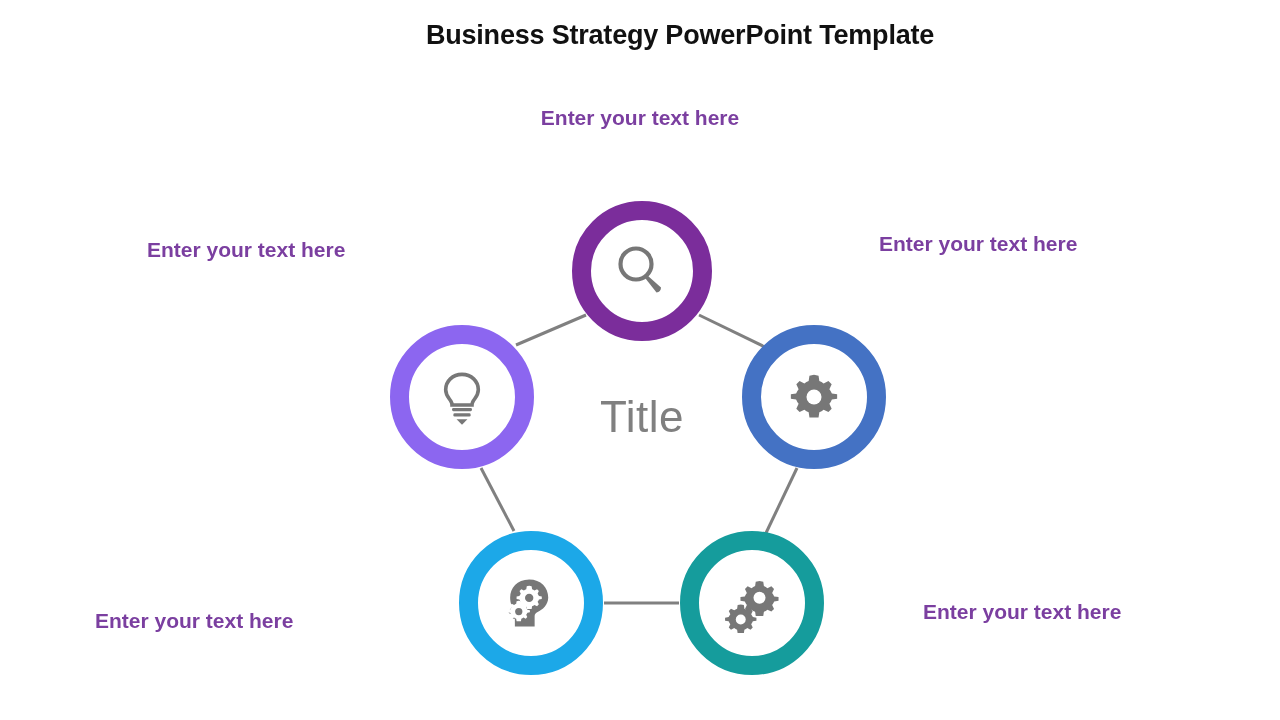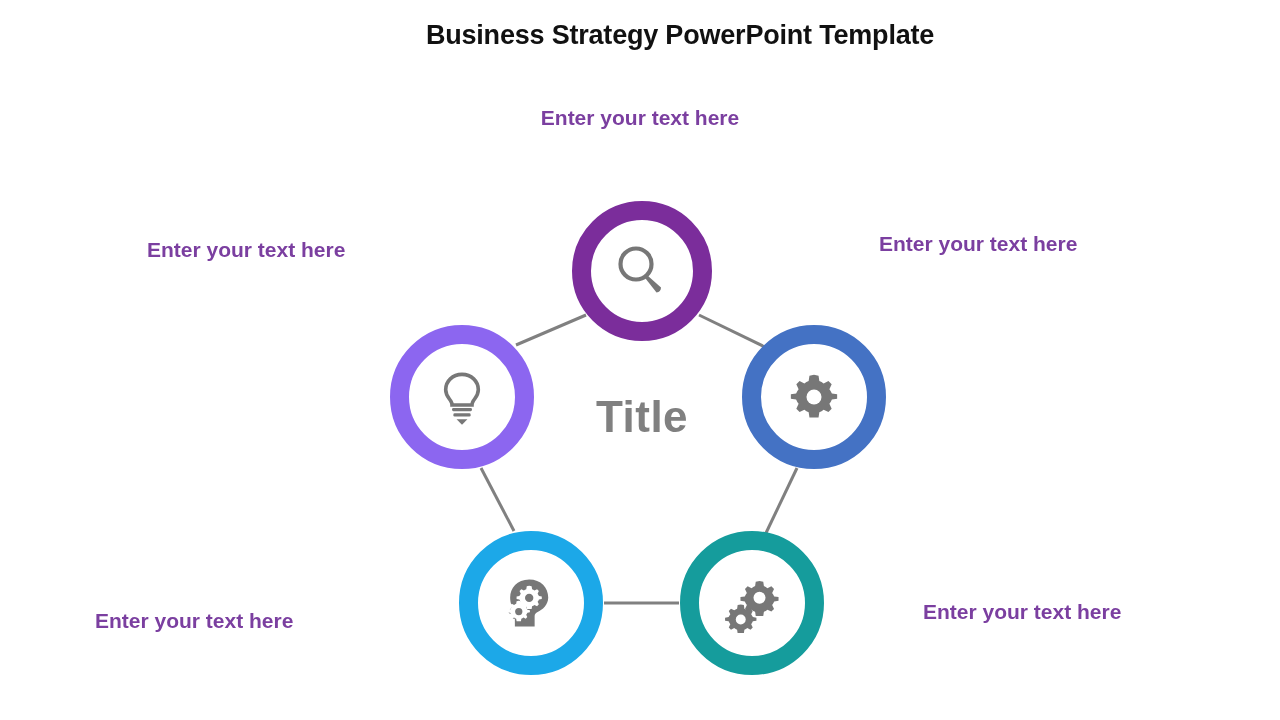--- a/index.html
+++ b/index.html
@@ -77,21 +77,21 @@
 
   
   #center-title {
     position: absolute;
     left: 542px;
     top: 392px;
     width: 200px;
     text-align: center;
     font-size: 44px;
     color: #808080;
-    font-weight: bold;
+    font-weight: normal;
     letter-spacing: 0.5px;
   }
 
   .node-icon { display: block; }
 </style>
 </head>
 <body>
 
 <div id="slide">
 

